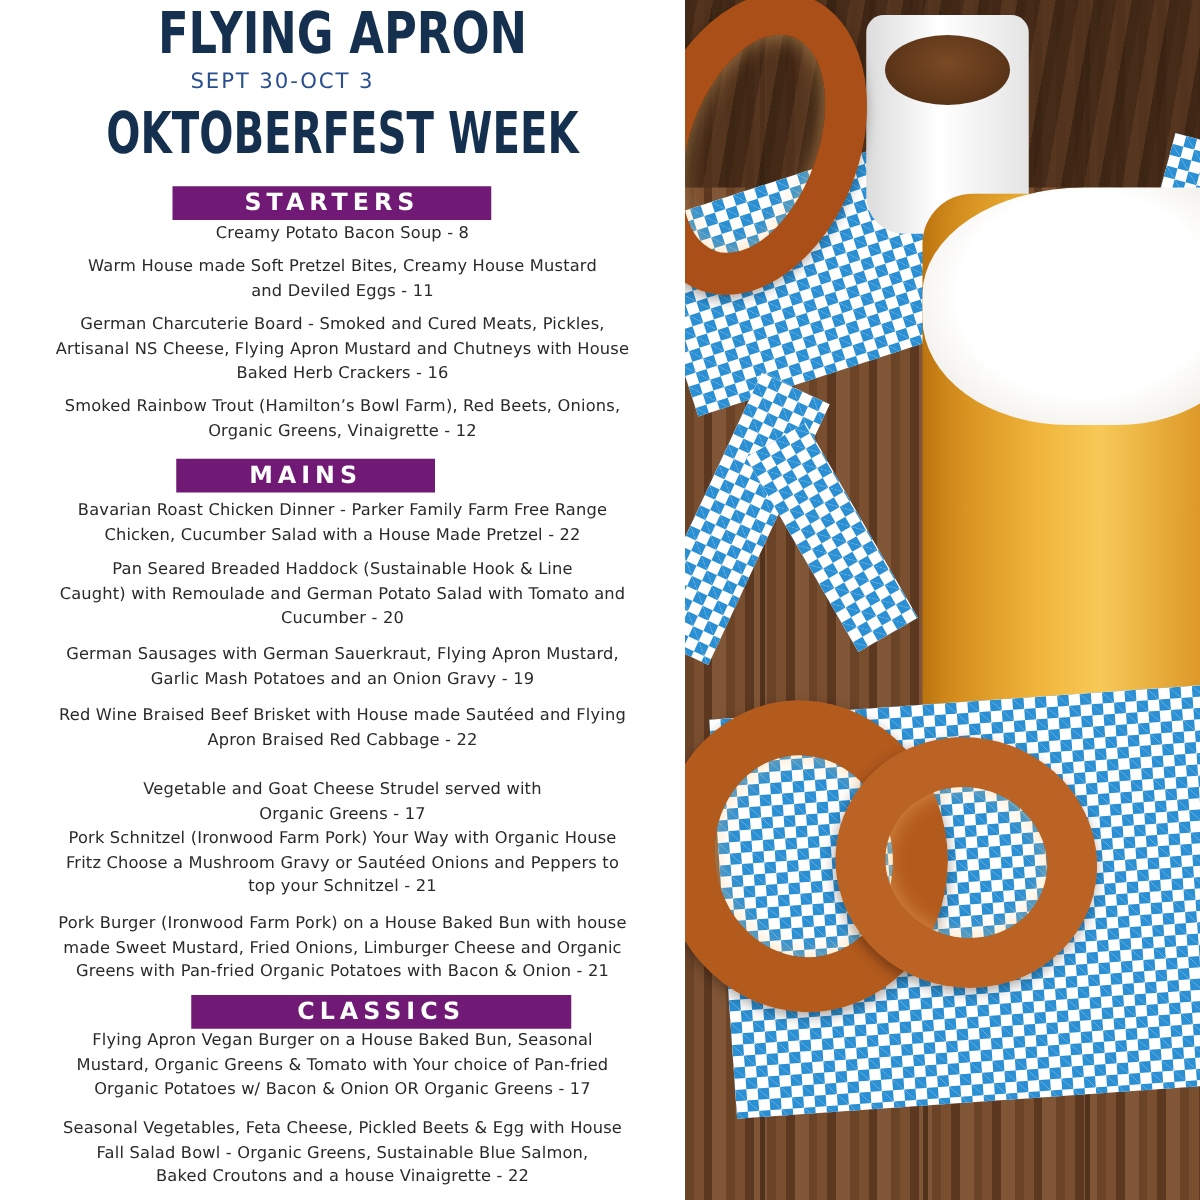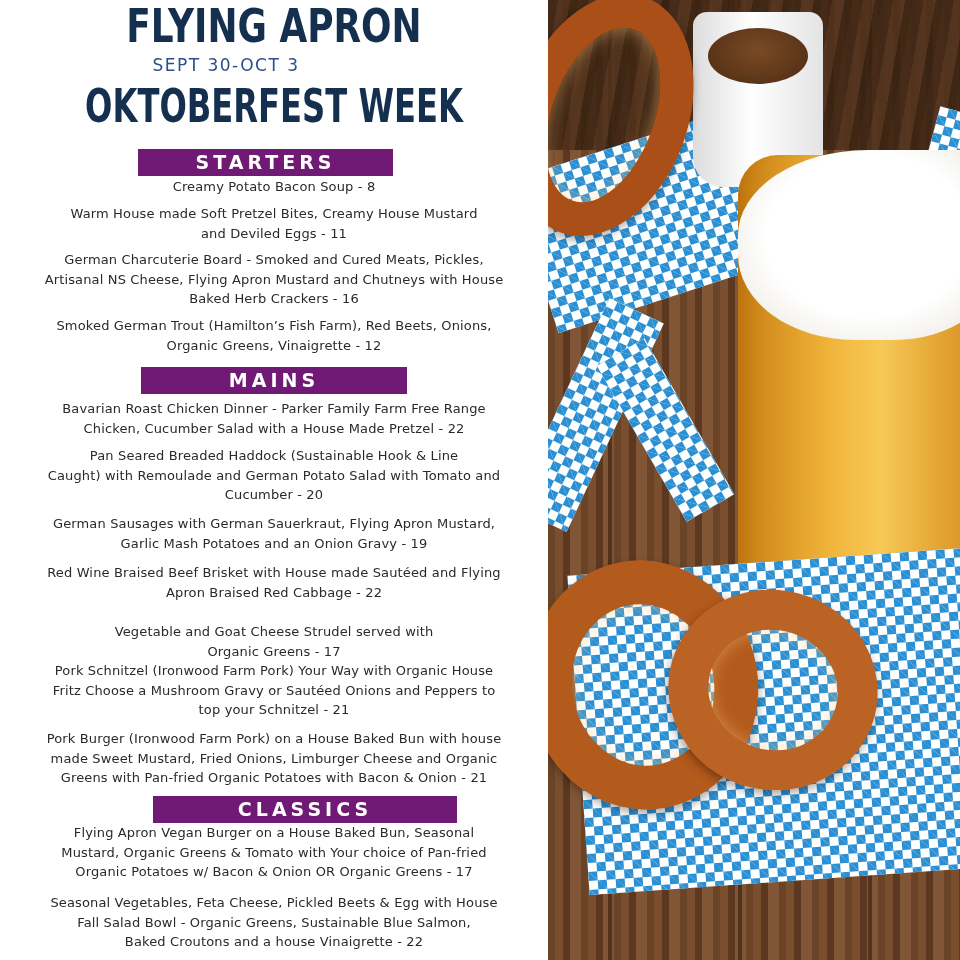--- a/index.html
+++ b/index.html
@@ -111,25 +111,25 @@
   <div class="item" style="top:204px;">
     <span class="line">Warm House made Soft Pretzel Bites, Creamy House Mustard</span>
     <span class="line">and Deviled Eggs   - 11</span>
   </div>
   <div class="item" style="top:250px;">
     <span class="line">German Charcuterie Board - Smoked and Cured Meats, Pickles,</span>
     <span class="line">Artisanal NS Cheese, Flying Apron Mustard and Chutneys with House</span>
     <span class="line">Baked Herb Crackers   - 16</span>
   </div>
   <div class="item" style="top:316px;">
-    <span class="line">Smoked German Trout (Hamilton’s Fish Farm), Red Beets, Onions,</span>
+    <span class="line">Smoked Rainbow Trout (Hamilton’s Bowl Farm), Red Beets, Onions,</span>
     <span class="line">Organic Greens, Vinaigrette  - 12</span>
   </div>
 
-  <div class="section-bar" style="left:141px; top:367px; width:266px;">MAINS</div>
+  <div class="section-bar" style="left:141px; top:367px; width:207px;">MAINS</div>
 
   <div class="item" style="top:399px;">
     <span class="line">Bavarian Roast Chicken Dinner - Parker Family Farm Free Range</span>
     <span class="line">Chicken, Cucumber Salad  with a House Made Pretzel - 22</span>
   </div>
   <div class="item" style="top:446px;">
     <span class="line">Pan Seared Breaded Haddock (Sustainable Hook &amp; Line</span>
     <span class="line">Caught) with Remoulade and German Potato Salad with Tomato and</span>
     <span class="line">Cucumber  - 20</span>
   </div>

